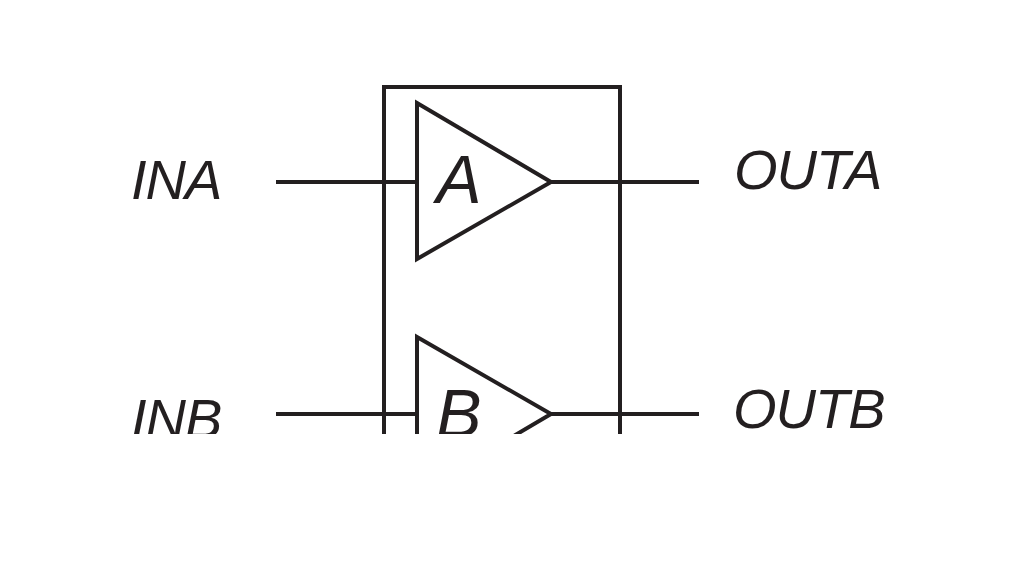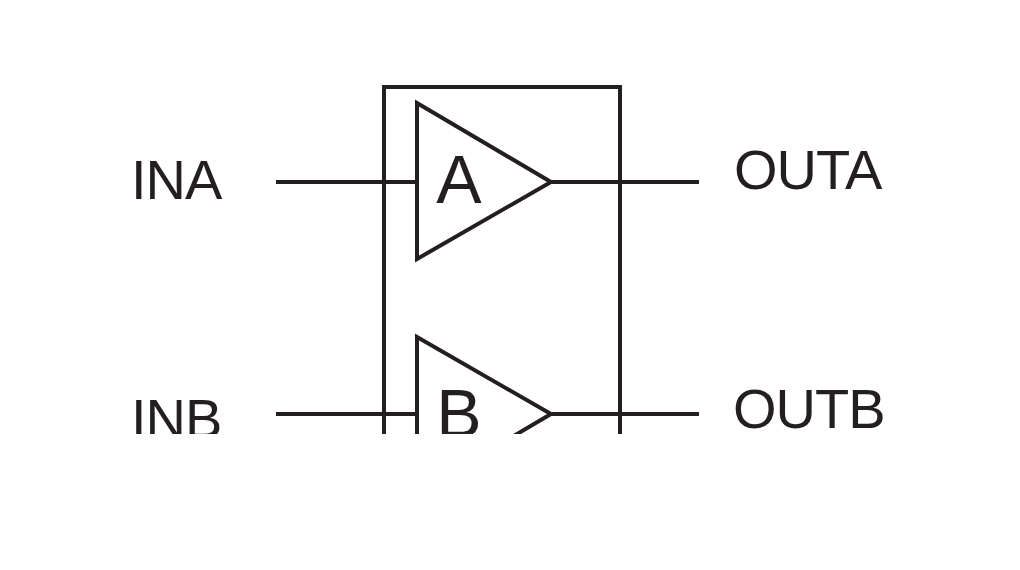--- a/index.html
+++ b/index.html
@@ -7,20 +7,21 @@
     padding: 0;
     background: #ffffff;
   }
   .canvas {
     position: relative;
     width: 1020px;
     height: 434px;
     background: #ffffff;
     overflow: hidden;
     font-family: "Liberation Sans", sans-serif;
+    font-style: italic;
   }
   svg .wire,
   svg .outline {
     fill: none;
     stroke: #231f20;
     stroke-width: 4;
   }
   svg .pin-label {
     font-family: "Liberation Sans", sans-serif;
     font-size: 56px;

